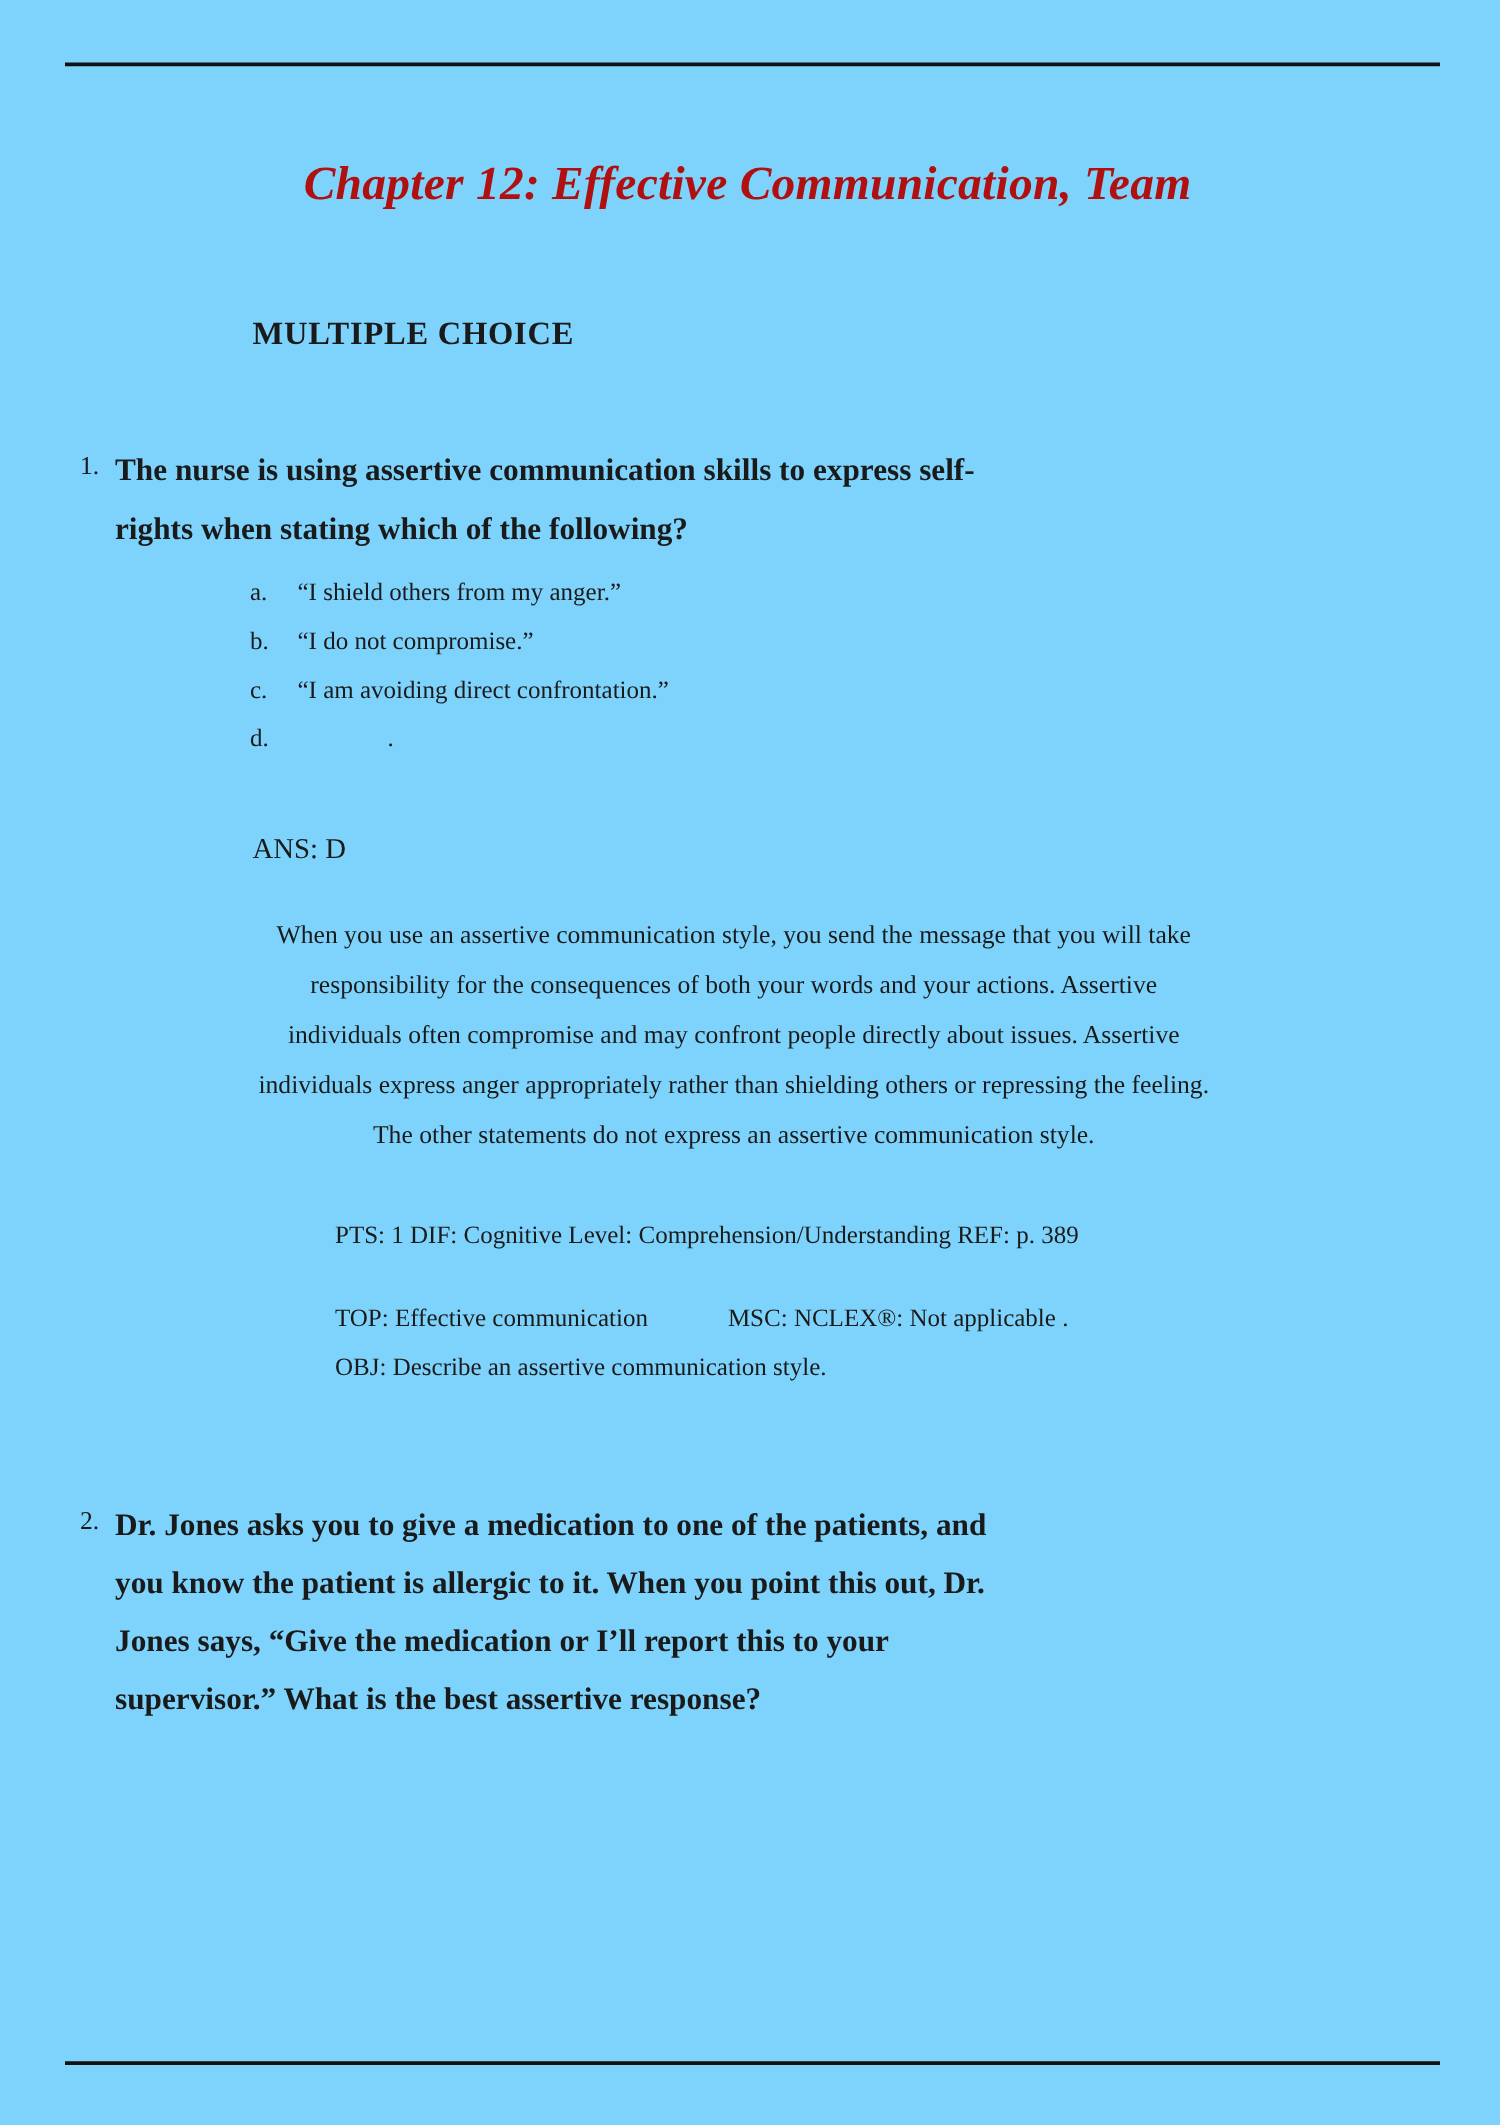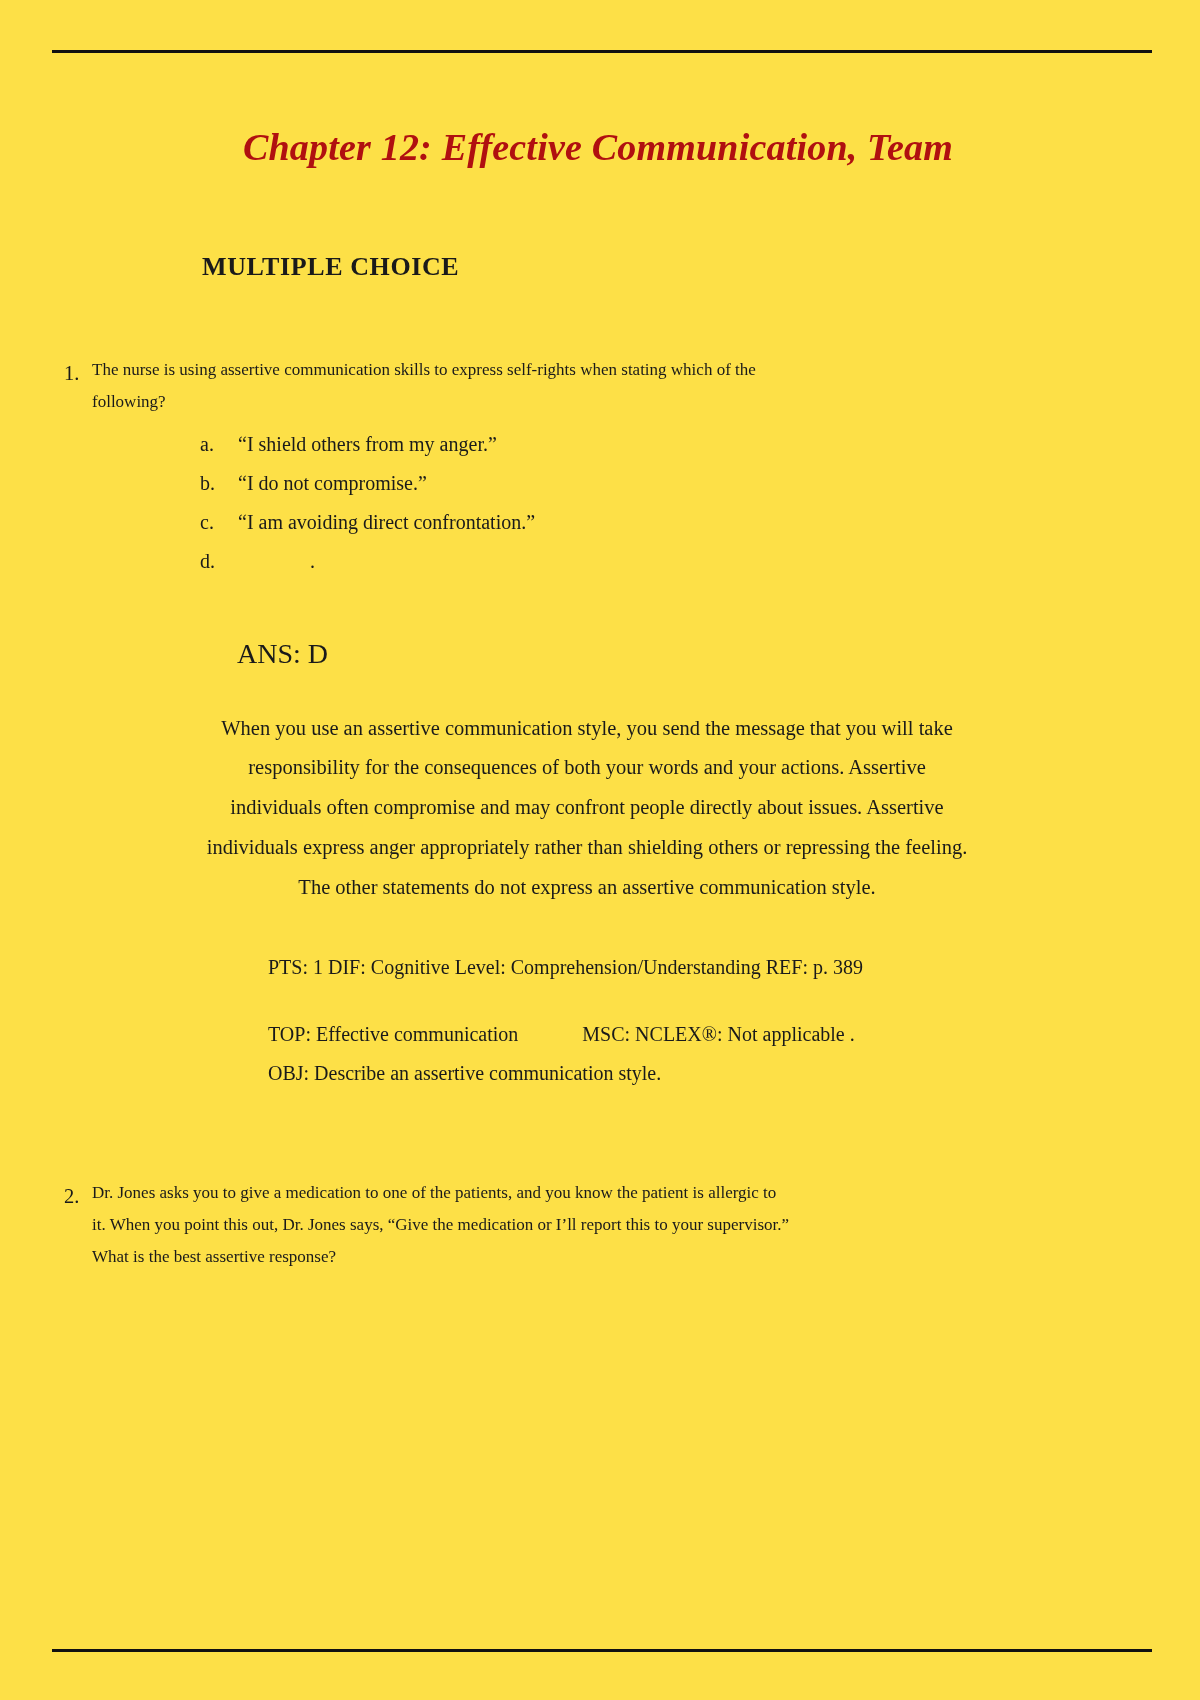--- a/index.html
+++ b/index.html
@@ -11,21 +11,21 @@
     width: 1200px;
     height: 1700px;
     position: relative;
     font-family: "Liberation Serif", "DejaVu Serif", serif;
     color: #1a1a1a;
     overflow: hidden;
   }
   .page {
     position: absolute;
     inset: 0;
-    background: #fde047;
+    background: #7dd3fc;
   }
   .rule {
     position: absolute;
     left: 52px;
     right: 48px;
     height: 3px;
     background: #111111;
   }
   .rule.top { top: 50px; }
   .rule.bottom { bottom: 48px; }
@@ -67,23 +67,24 @@
     width: 36px;
     flex: 0 0 36px;
     font-size: 20.5px;
     line-height: 1.86;
     text-align: left;
     padding-left: 8px;
     box-sizing: border-box;
   }
   .q-text {
     flex: 1 1 auto;
-    font-size: 17px;
+    font-size: 25px;
     line-height: 1.86;
     max-width: 700px;
+    font-weight: bold;
   }
 
   .options {
     margin: 8px 0 0 144px;
   }
   .option {
     display: flex;
     align-items: flex-start;
     font-size: 20px;
     line-height: 1.95;
@@ -97,23 +98,22 @@
   }
   .opt-trail {
     margin-left: 72px;
   }
 
   .ans-block {
     margin: 46px 0 0 146px;
     max-width: 770px;
   }
   .ans-line {
-    font-size: 28px;
+    font-size: 23px;
     line-height: 1.9;
-    margin-left: 35px;
   }
   .explanation {
     margin-top: 28px;
     font-size: 20.5px;
     line-height: 1.95;
     text-align: center;
   }
 
   .meta-block {
     margin: 40px 0 0 212px;

